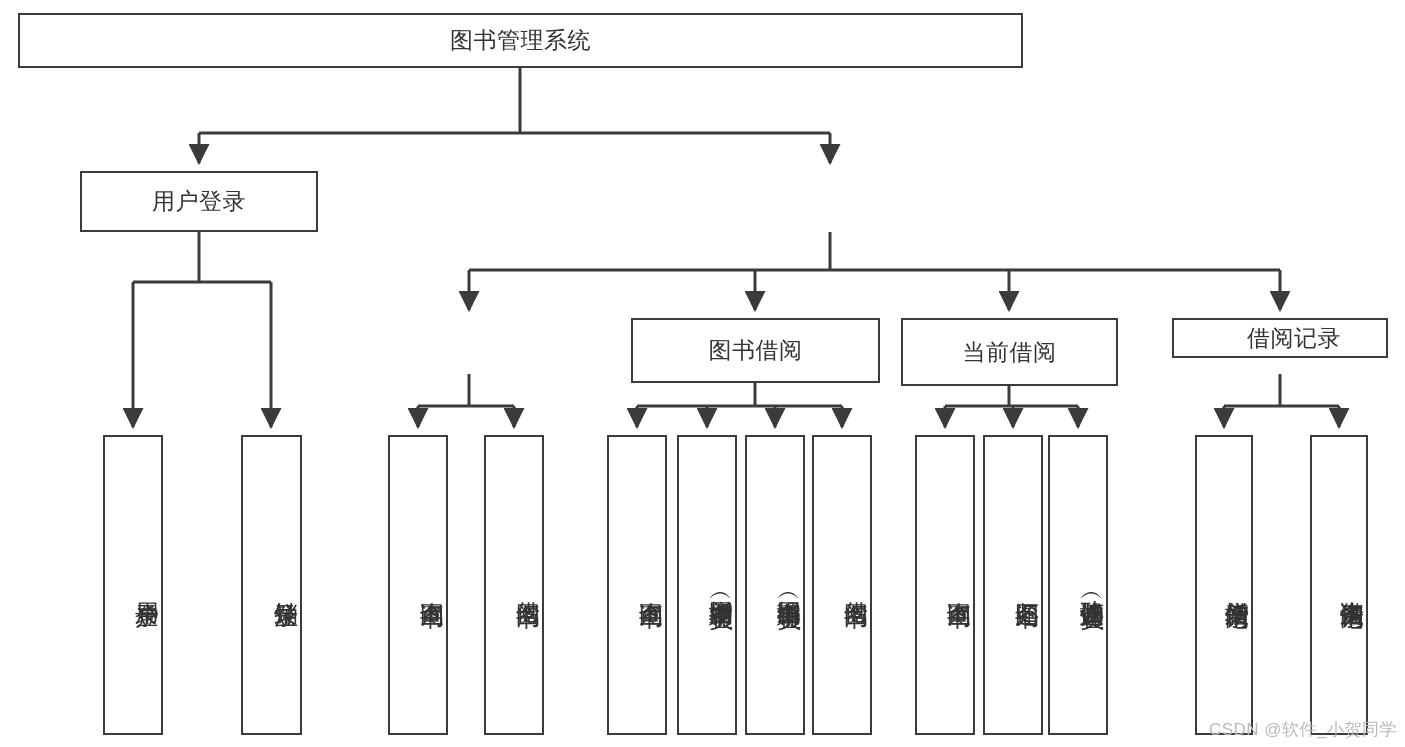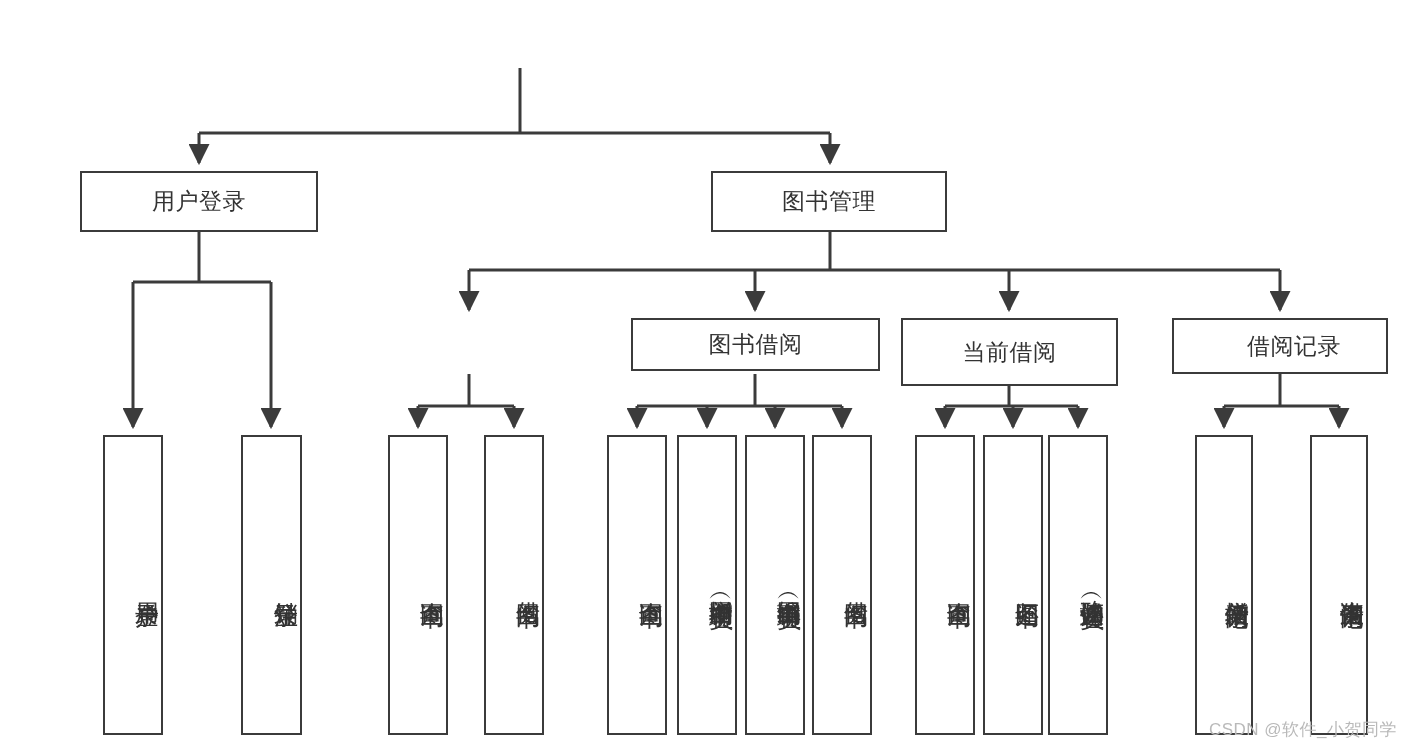--- a/index.html
+++ b/index.html
@@ -116,35 +116,35 @@
       <path d="M 1013 406 L 1013 427" marker-end="url(#arrow)"></path>
       <path d="M 1078 406 L 1078 427" marker-end="url(#arrow)"></path>
 
       <path d="M 1280 374 L 1280 406"></path>
       <path d="M 1224 406 L 1339 406"></path>
       <path d="M 1224 406 L 1224 427" marker-end="url(#arrow)"></path>
       <path d="M 1339 406 L 1339 427" marker-end="url(#arrow)"></path>
     </g>
   </svg>
 
+  <div class="node horiz" style="left:18px; top:13px; width:1005px; height:55px;">
+    <span>图书管理系统</span>
+  </div>
 
   <div class="node horiz" style="left:80px; top:171px; width:238px; height:61px;">
     <span>用户登录</span>
   </div>
-  <div class="node horiz" style="left:711px; top:171px; width:236px; height:61px;">
-    <span>图书管理</span>
-  </div>
 
-  <div class="node horiz" style="left:631px; top:318px; width:249px; height:53px;">
+  <div class="node horiz" style="left:631px; top:318px; width:249px; height:65px;">
     <span>图书借阅</span>
   </div>
   <div class="node horiz" style="left:901px; top:318px; width:217px; height:68px;">
     <span>当前借阅</span>
   </div>
-  <div class="node horiz" style="left:1172px; top:318px; width:216px; height:56px;padding-left:28px;">
+  <div class="node horiz" style="left:1172px; top:318px; width:216px; height:40px;padding-left:28px;">
     <span>借阅记录</span>
   </div>
 
   <div class="node vert" style="left:103px; top:435px; width:60px; height:300px;">
     <span class="vtext">用户登录</span>
   </div>
   <div class="node vert" style="left:241px; top:435px; width:61px; height:300px;">
     <span class="vtext">注销登录</span>
   </div>
   <div class="node vert" style="left:388px; top:435px; width:60px; height:300px;">

